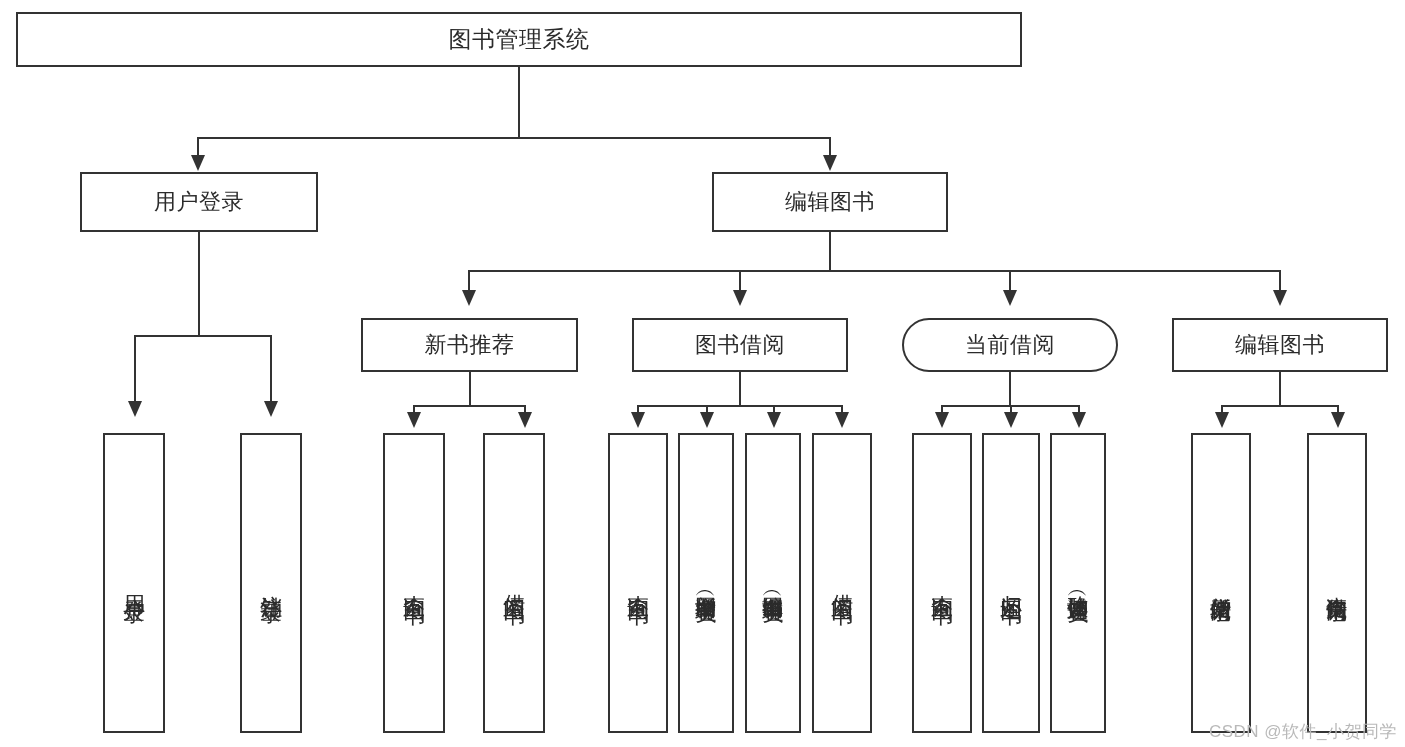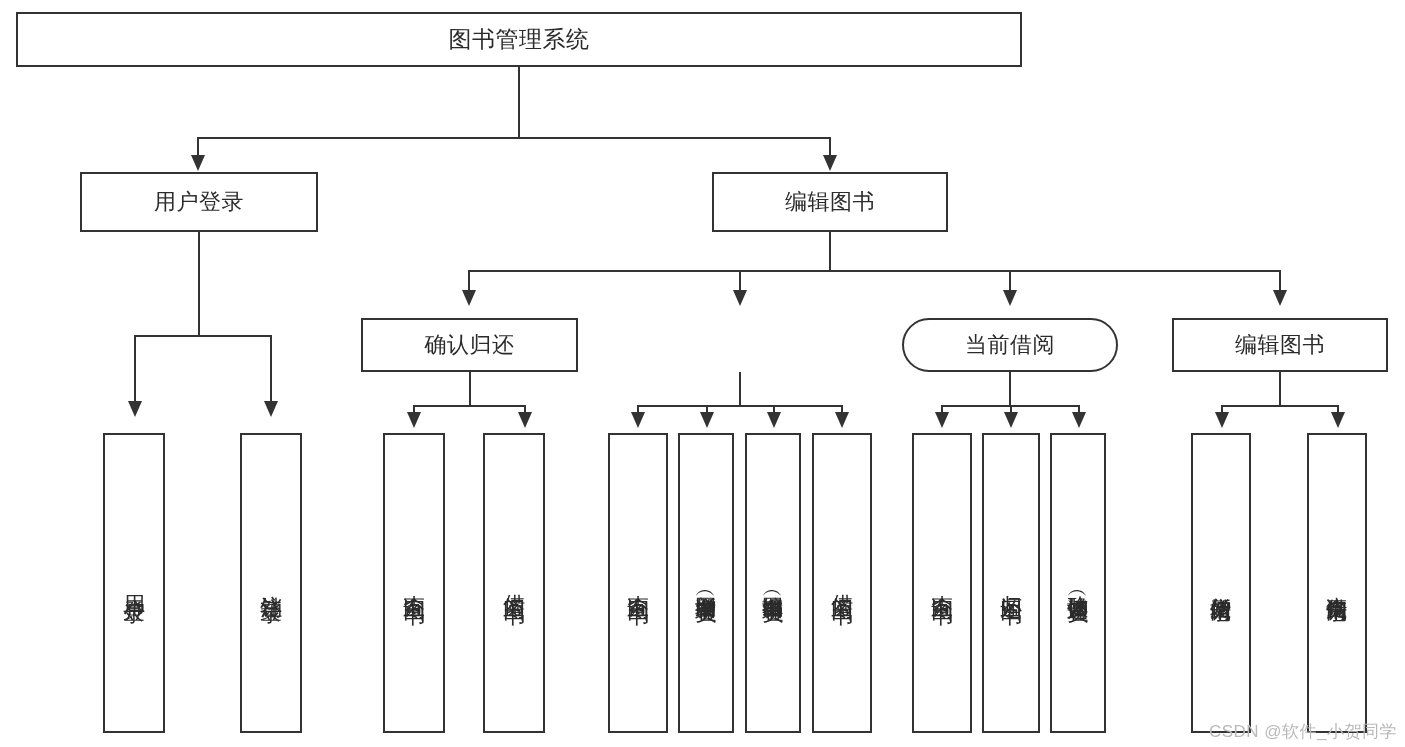--- a/index.html
+++ b/index.html
@@ -112,21 +112,24 @@
   <div class="ln v" style="left:468px;  top:270px; height:22px;"></div>
   <div class="ln v" style="left:739px;  top:270px; height:22px;"></div>
   <div class="ln v" style="left:1009px; top:270px; height:22px;"></div>
   <div class="ln v" style="left:1279px; top:270px; height:22px;"></div>
   <div class="arrow" style="left:462px;  top:290px;"></div>
   <div class="arrow" style="left:733px;  top:290px;"></div>
   <div class="arrow" style="left:1003px; top:290px;"></div>
   <div class="arrow" style="left:1273px; top:290px;"></div>
 
   <div class="node h-node" id="n-newbook" style="left:361px; top:318px; width:217px; height:54px;">
-    <span class="lbl">确认归还</span>
+    <span class="lbl">新书推荐</span>
+  </div>
+  <div class="node h-node" id="n-bookborrow" style="left:632px; top:318px; width:216px; height:54px;">
+    <span class="lbl">图书借阅</span>
   </div>
   <div class="node h-node" id="n-curborrow" style="left:902px; top:318px; width:216px; height:54px;border-radius:27px;">
     <span class="lbl">当前借阅</span>
   </div>
   <div class="node h-node" id="n-borrowrec" style="left:1172px; top:318px; width:216px; height:54px;">
     <span class="lbl">编辑图书</span>
   </div>
 
   <div class="ln v" style="left:198px; top:232px; height:104px;"></div>
   <div class="ln h" style="left:134px; top:335px; width:137px;"></div>

